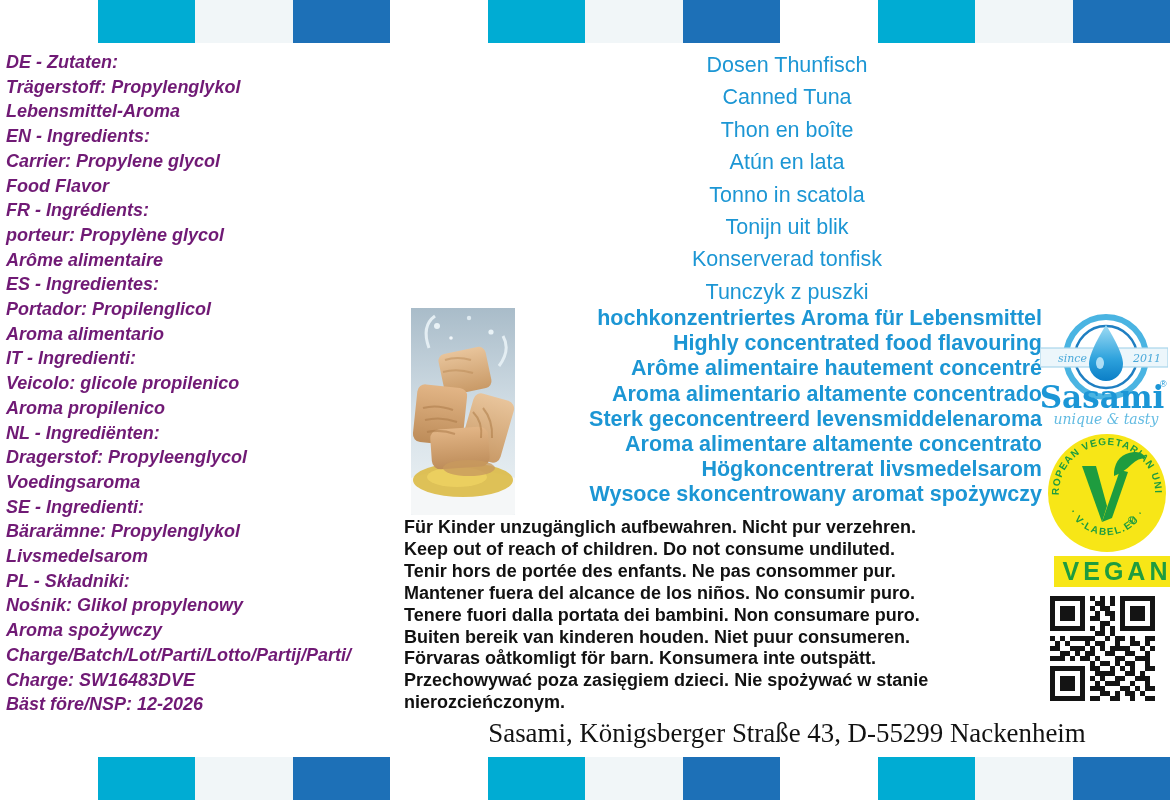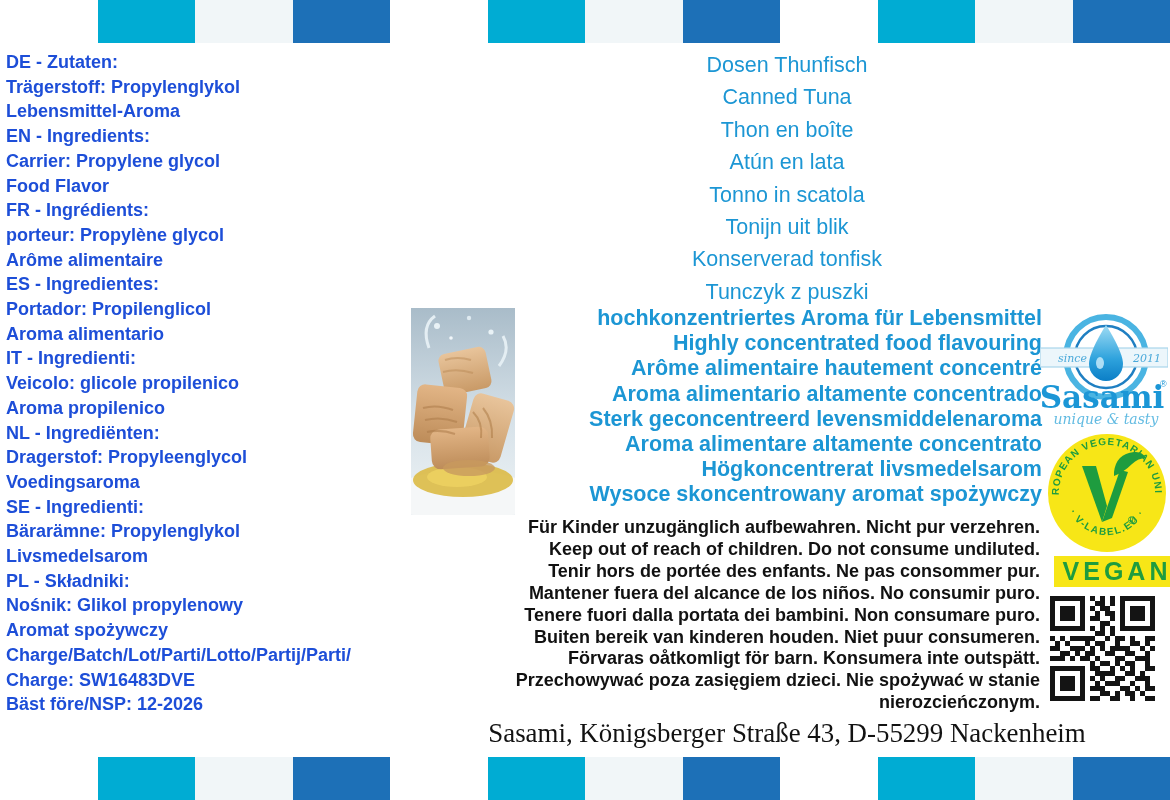--- a/index.html
+++ b/index.html
@@ -7,33 +7,33 @@
   .label { position:relative; width:1170px; height:800px; background:#fff; overflow:hidden; }
 
   
   .stripe-bar { position:absolute; left:0; width:1170px; height:43px; display:flex; }
   .stripe-bar.top { top:0; }
   .stripe-bar.bottom { top:757px; }
   .stripe-seg { width:97.5px; height:43px; }
 
   
   .ingredients { position:absolute; left:6px; top:50px; width:420px;
-    font-size:18px; font-weight:bold; line-height:24.7px; color:#1d4ed8; white-space:nowrap; }
+    font-size:18px; font-weight:bold; line-height:24.7px; color:#701a75; white-space:nowrap;font-style:italic; }
 
   
   .product-names { position:absolute; left:537px; top:49px; width:500px;
     text-align:center; font-size:21.5px; font-weight:normal; line-height:32.4px; color:#1c96d4; }
 
   
   .concentrate { position:absolute; left:518px; top:306px; width:524px;
     text-align:right; font-size:21.5px; font-weight:bold; line-height:25.2px; color:#1c96d4; white-space:nowrap; }
 
   
   .warnings { position:absolute; left:404px; top:517px; width:636px;
-    text-align:right; font-size:18px; font-weight:bold; line-height:21.9px; color:#111; white-space:nowrap; }
+    text-align:left; font-size:18px; font-weight:bold; line-height:21.9px; color:#111; white-space:nowrap; }
 
   
   .address { position:absolute; left:402px; top:717px; width:770px; text-align:center;
     font-family:"Liberation Serif", serif; font-size:28px; color:#121212;
     transform:scaleX(.96); transform-origin:center; }
 
   
   .tuna-photo { position:absolute; left:411px; top:308px; width:104px; height:207px; }
 
   
@@ -102,21 +102,21 @@
       <div>Veicolo: glicole propilenico</div>
       <div>Aroma propilenico</div>
       <div>NL - Ingrediënten:</div>
       <div>Dragerstof: Propyleenglycol</div>
       <div>Voedingsaroma</div>
       <div>SE - Ingredienti:</div>
       <div>Bärarämne: Propylenglykol</div>
       <div>Livsmedelsarom</div>
       <div>PL - Składniki:</div>
       <div>Nośnik: Glikol propylenowy</div>
-      <div>Aromat spożywczy</div>
+      <div>Aroma spożywczy</div>
       <div>Charge/Batch/Lot/Parti/Lotto/Partij/Parti/</div>
       <div>Charge: SW16483DVE</div>
       <div>Bäst före/NSP: 12-2026</div>
     </div>
 
   <div class="product-names">
       <div>Dosen Thunfisch</div>
       <div>Canned Tuna</div>
       <div>Thon en boîte</div>
       <div>Atún en lata</div>

